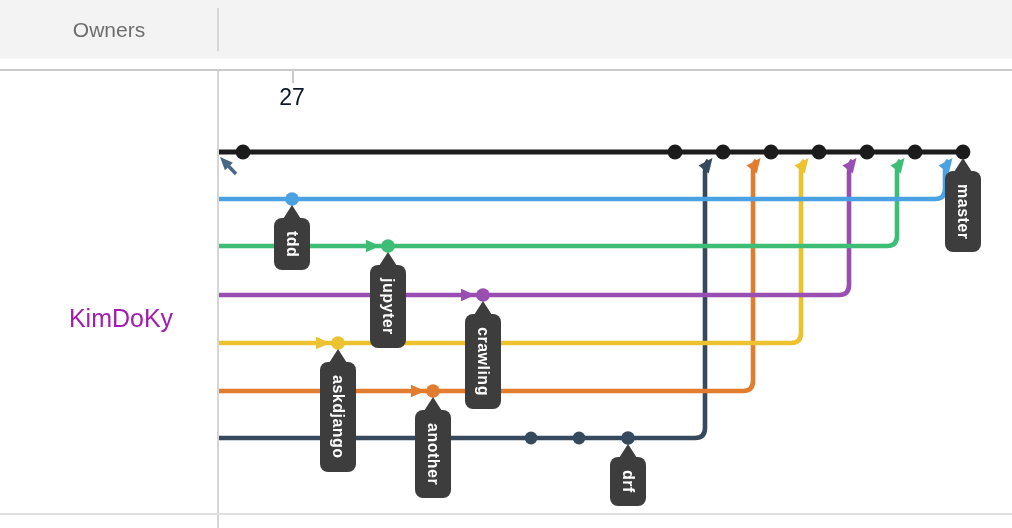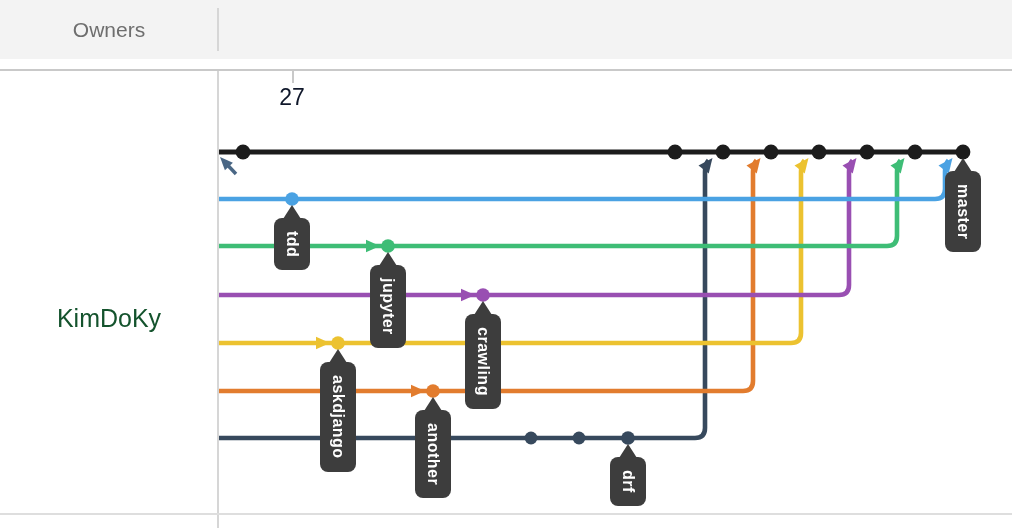--- a/index.html
+++ b/index.html
@@ -38,22 +38,22 @@
   .tick-mark{
     position:absolute; left:292px; top:71px; width:2px; height:12px;
     background:#c9c9c9;
   }
   .tick-label{
     position:absolute; left:262px; top:84px; width:60px;
     text-align:center; font-size:23px; color:#0f172a;
   }
   
   .owner-name{
-    position:absolute; left:0; top:304px; width:218px;
-    text-align:center; font-size:25px; color:#14532d;
+    position:absolute; left:12px; top:304px; width:218px;
+    text-align:center; font-size:25px; color:#a21caf;
   }
   
   #graph-svg{ position:absolute; left:0; top:0; z-index:2; }
   #balloons{ position:absolute; left:0; top:0; width:1012px; height:528px; z-index:5; pointer-events:none;}
   .balloon{
     position:absolute; transform:translateX(-50%);
     display:flex; flex-direction:column; align-items:center;
     pointer-events:auto; cursor:pointer;
   }
   .balloon .ptr{

